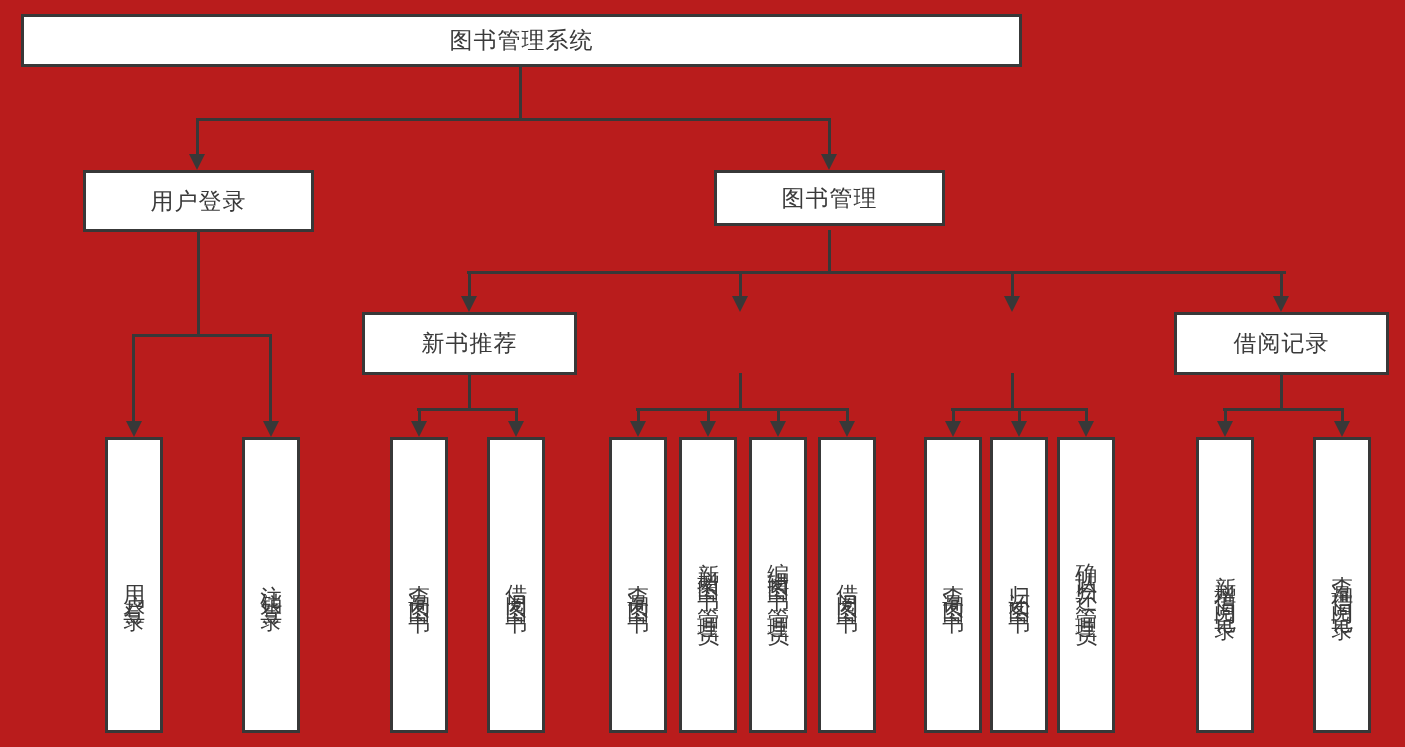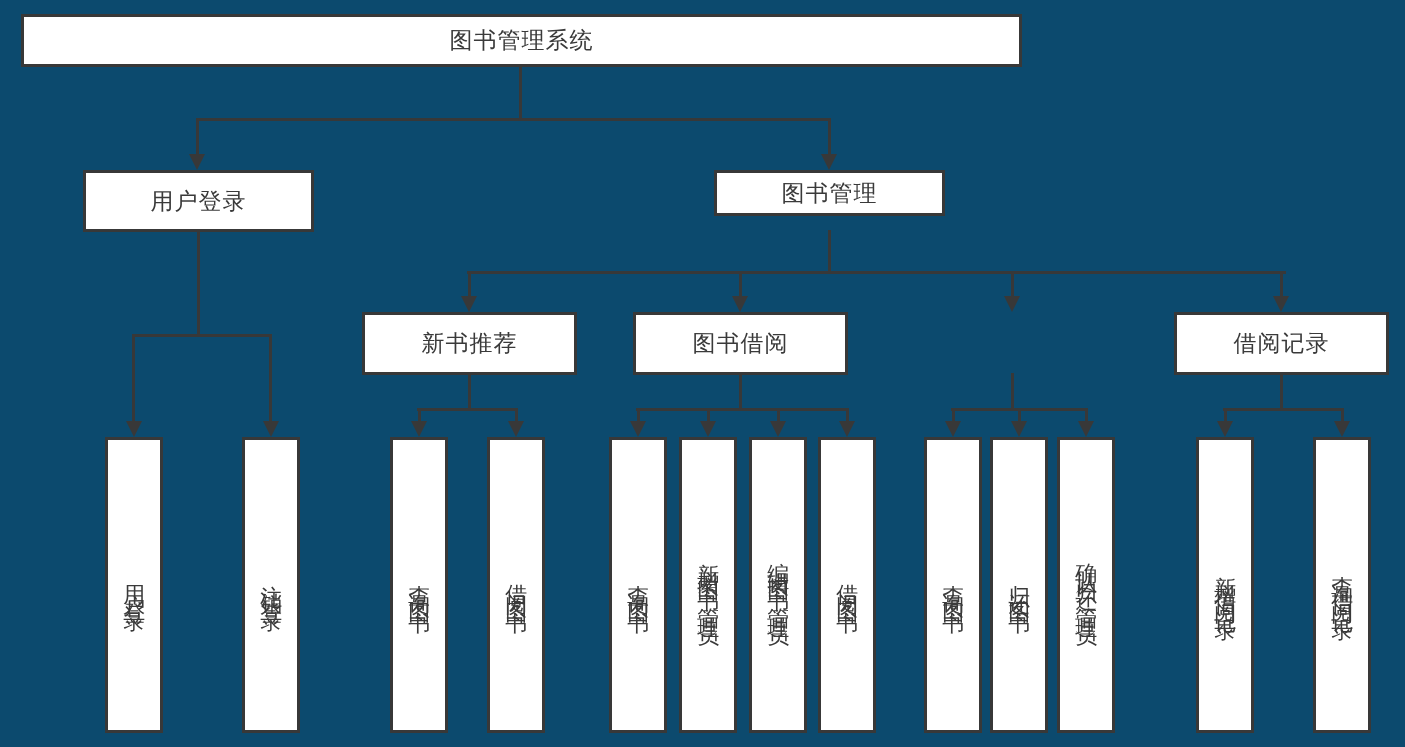--- a/index.html
+++ b/index.html
@@ -1,18 +1,18 @@
 <!DOCTYPE html>
 <html><head>
 <meta charset="utf-8">
 <style>
   html,body { margin:0; padding:0; background:#ffffff; }
   #canvas {
     position:relative; width:1405px; height:747px; overflow:hidden;
-    background:#0c4a6e;
+    background:#b91c1c;
     font-family:"Liberation Sans","DejaVu Sans",sans-serif;
     color:#3a3a3a;
   }
   .box {
     position:absolute; box-sizing:border-box; background:#ffffff;
     border:3px solid #383838; display:flex; align-items:center; justify-content:center;
     font-size:23px; letter-spacing:1px; color:#3a3a3a; z-index:2;
   }
   .vbox { font-size:22px; }
   .vbox .vtext {
@@ -43,21 +43,21 @@
   <div class="vline" style="left:519px; top:65px; width:3px; height:55px;"></div>
   <div class="hline" style="left:196px; top:118px; width:635px; height:3px;"></div>
   <div class="vline" style="left:196px; top:118px; width:3px; height:38px;"></div>
   <div class="arrow" style="left:189px; top:154px;"></div>
   <div class="vline" style="left:828px; top:118px; width:3px; height:38px;"></div>
   <div class="arrow" style="left:821px; top:154px;"></div>
 
   <div class="box" style="left:83px; top:170px; width:231px; height:62px;">
     <span>用户登录</span>
   </div>
-  <div class="box" style="left:714px; top:170px; width:231px; height:46px;align-items:center;">
+  <div class="box" style="left:714px; top:170px; width:231px; height:56px;align-items:center;">
     <span>图书管理</span>
   </div>
 
   <div class="vline" style="left:197px; top:230px; width:3px; height:107px;"></div>
   <div class="hline" style="left:132px; top:334px; width:140px; height:3px;"></div>
   <div class="vline" style="left:132px; top:334px; width:3px; height:87px;"></div>
   <div class="arrow" style="left:126px; top:421px;"></div>
   <div class="vline" style="left:269px; top:334px; width:3px; height:87px;"></div>
   <div class="arrow" style="left:263px; top:421px;"></div>
 
@@ -67,23 +67,20 @@
   <div class="arrow" style="left:461px; top:296px;"></div>
   <div class="vline" style="left:739px; top:271px; width:3px; height:25px;"></div>
   <div class="arrow" style="left:732px; top:296px;"></div>
   <div class="vline" style="left:1011px; top:271px; width:3px; height:25px;"></div>
   <div class="arrow" style="left:1004px; top:296px;"></div>
   <div class="vline" style="left:1280px; top:271px; width:3px; height:25px;"></div>
   <div class="arrow" style="left:1273px; top:296px;"></div>
 
   <div class="box" style="left:362px; top:312px; width:215px; height:63px;">
     <span>新书推荐</span>
-  </div>
-  <div class="box" style="left:633px; top:312px; width:215px; height:63px;">
-    <span>图书借阅</span>
   </div>
   <div class="box" style="left:1174px; top:312px; width:215px; height:63px;">
     <span>借阅记录</span>
   </div>
 
   <div class="vline" style="left:468px; top:373px; width:3px; height:38px;"></div>
   <div class="hline" style="left:417px; top:408px; width:101px; height:3px;"></div>
   <div class="vline" style="left:418px; top:408px; width:3px; height:15px;"></div>
   <div class="arrow" style="left:411px; top:421px;"></div>
   <div class="vline" style="left:515px; top:408px; width:3px; height:15px;"></div>

